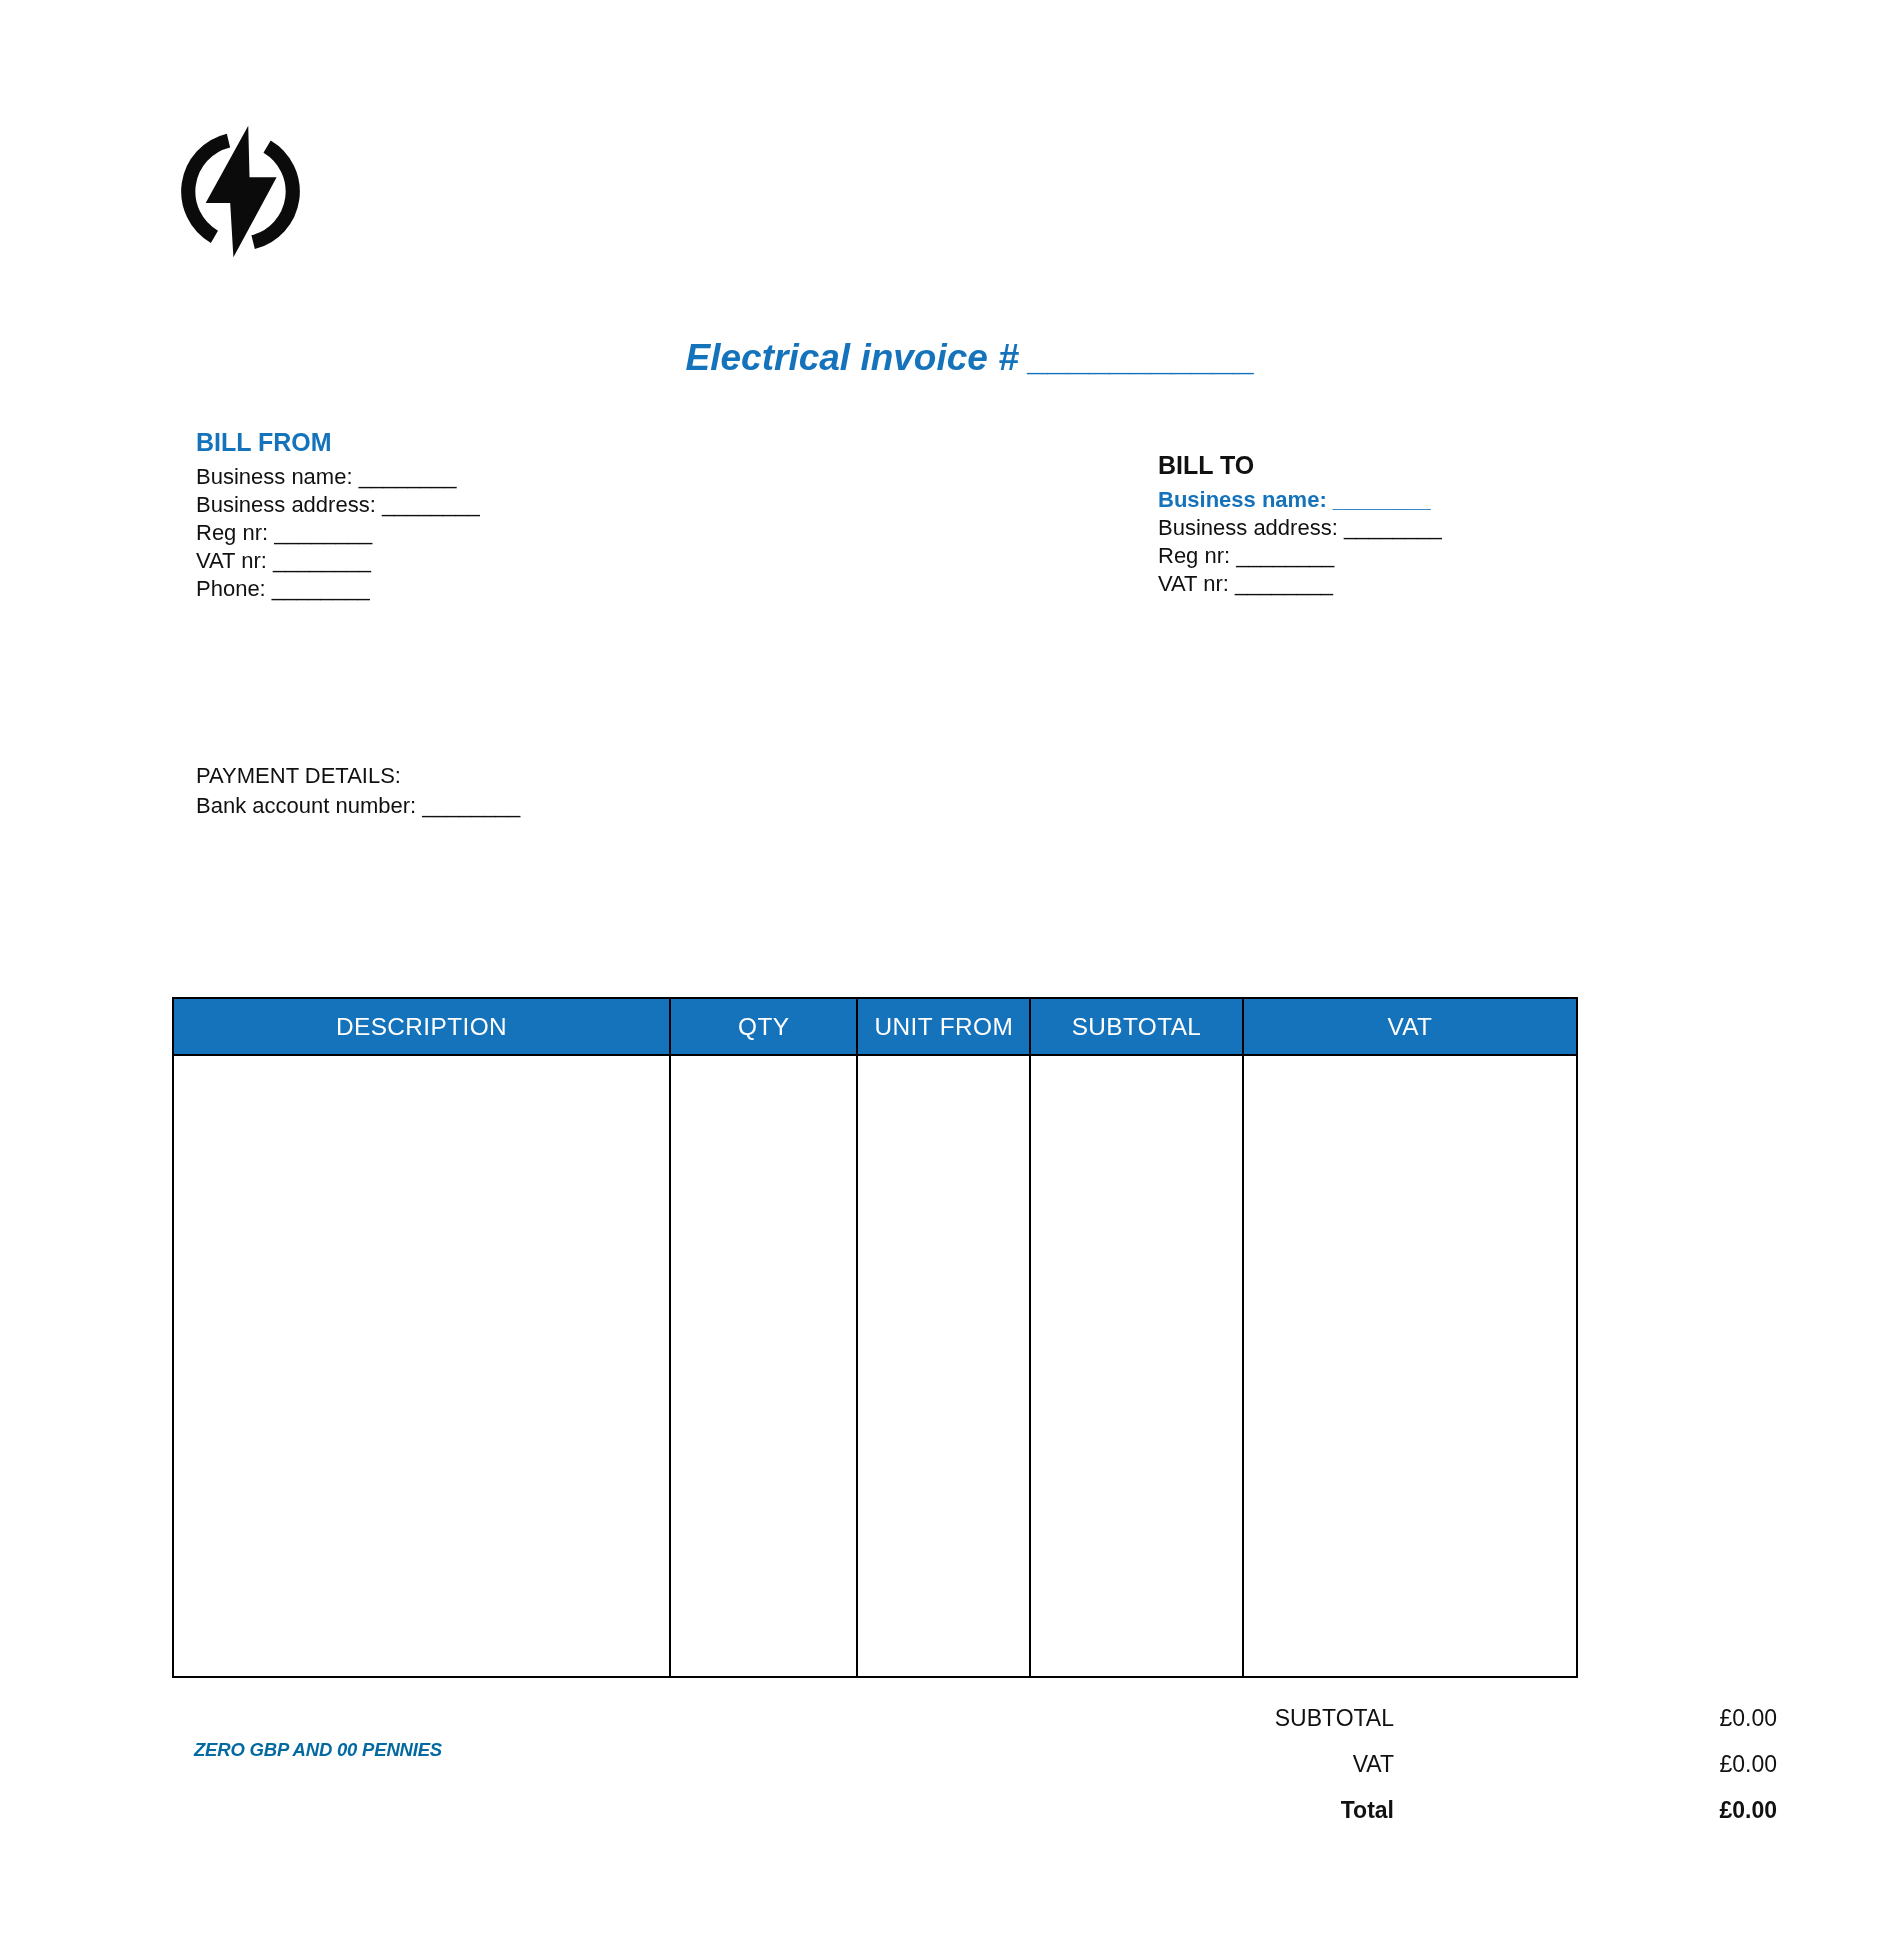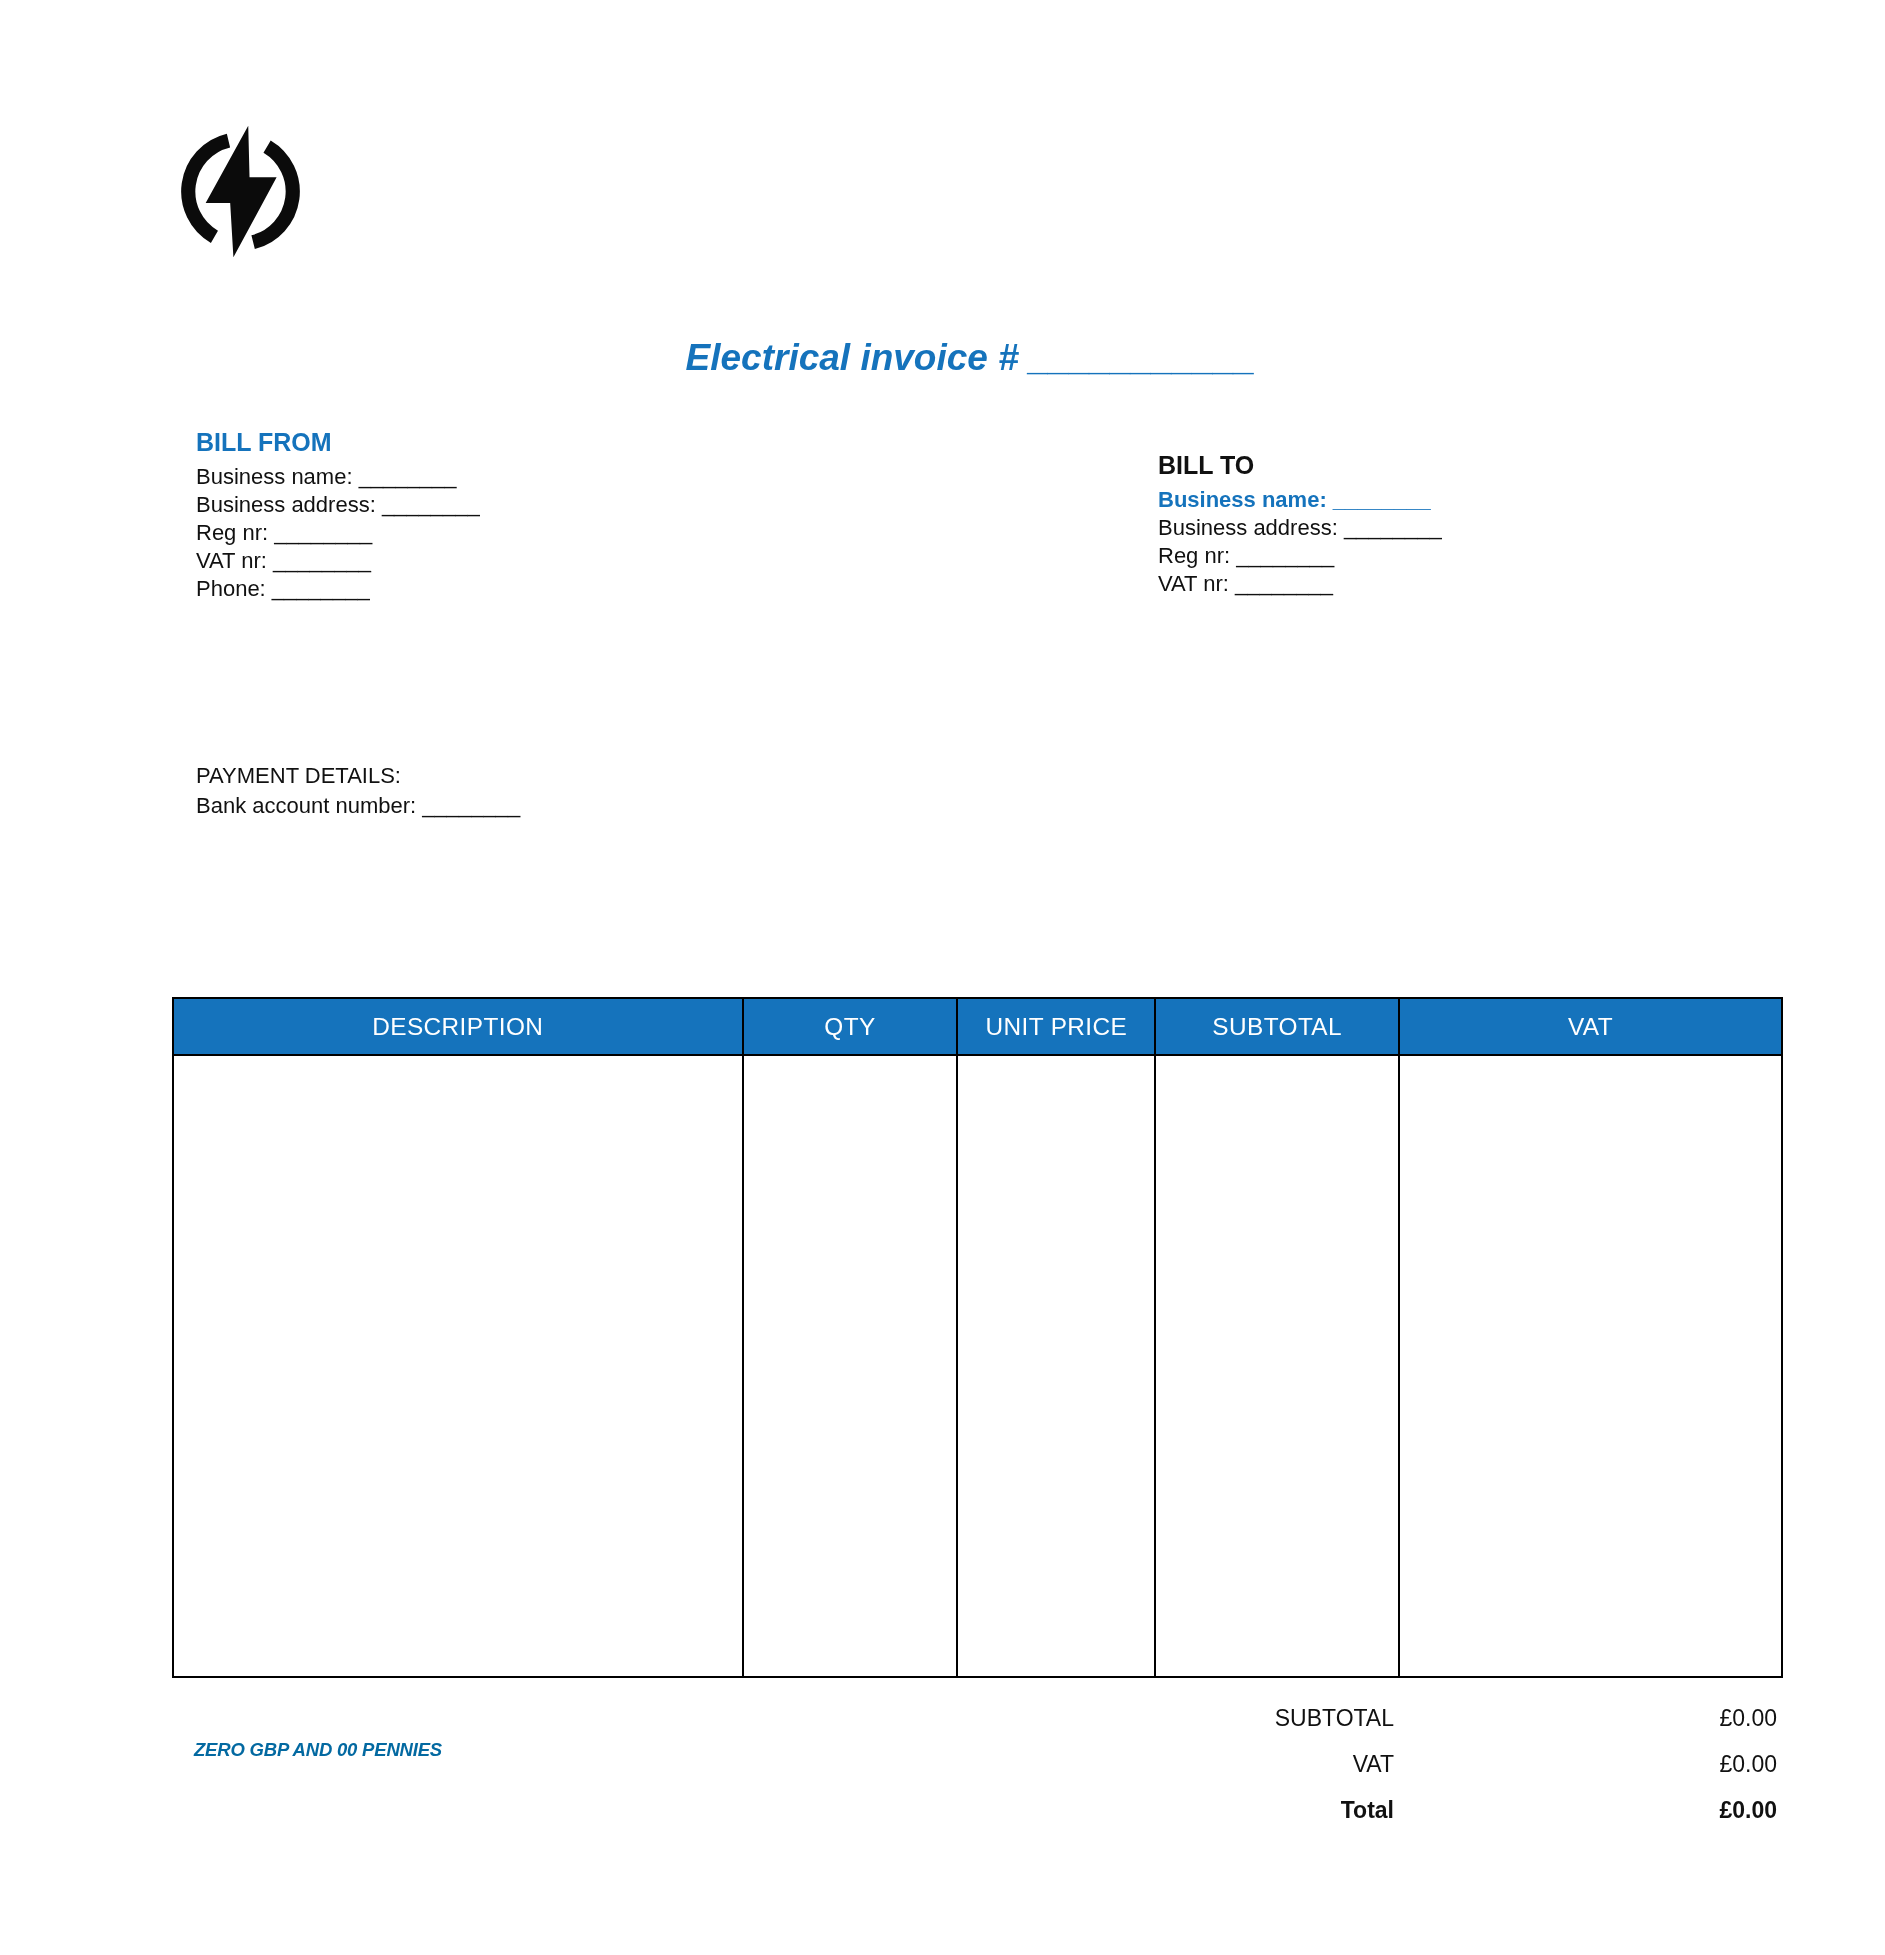--- a/index.html
+++ b/index.html
@@ -30,21 +30,21 @@
   .bill-to{left:1158px;top:450px;}
   .field{white-space:nowrap;}
   .blank{letter-spacing:0px;text-align:right;}
   .bold{font-weight:bold;}
   
   .dates{position:absolute;left:1158px;top:724px;font-size:22px;line-height:35px;}
   .payment{position:absolute;left:196px;top:761px;font-size:22px;line-height:30px;}
   
   table.items{
     position:absolute;left:172px;top:997px;
-    width:1611px;border-collapse:collapse;table-layout:fixed;border-radius:21px;
+    width:1406px;border-collapse:collapse;table-layout:fixed;border-radius:21px;
   }
   table.items th, table.items td{border:2.2px solid #000000;padding:0;}
   table.items thead th{
     background:#1573BC;color:#ffffff;
     height:55px;font-size:24.4px;font-weight:400;
     text-align:center;vertical-align:middle;
     letter-spacing:0.4px;
   }
   table.items tbody td{height:620px;background:#ffffff;}
   
@@ -103,21 +103,21 @@
       <col style="width:35.4%">
       <col style="width:13.35%">
       <col style="width:12.3%">
       <col style="width:15.15%">
       <col style="width:23.8%">
     </colgroup>
     <thead>
       <tr>
         <th>DESCRIPTION</th>
         <th>QTY</th>
-        <th>UNIT PRICE</th>
+        <th>UNIT FROM</th>
         <th>SUBTOTAL</th>
         <th>VAT</th>
       </tr>
     </thead>
     <tbody>
       <tr>
         <td></td>
         <td></td>
         <td></td>
         <td></td>

